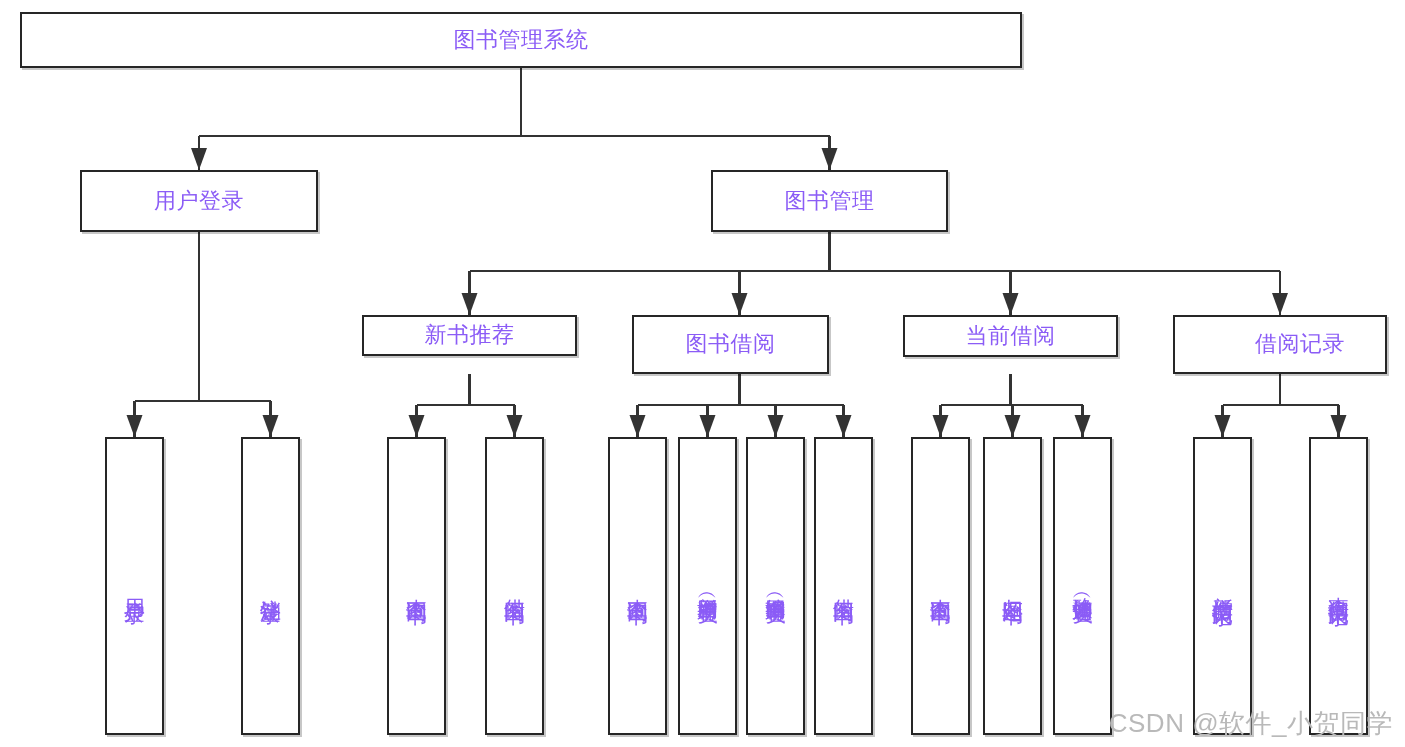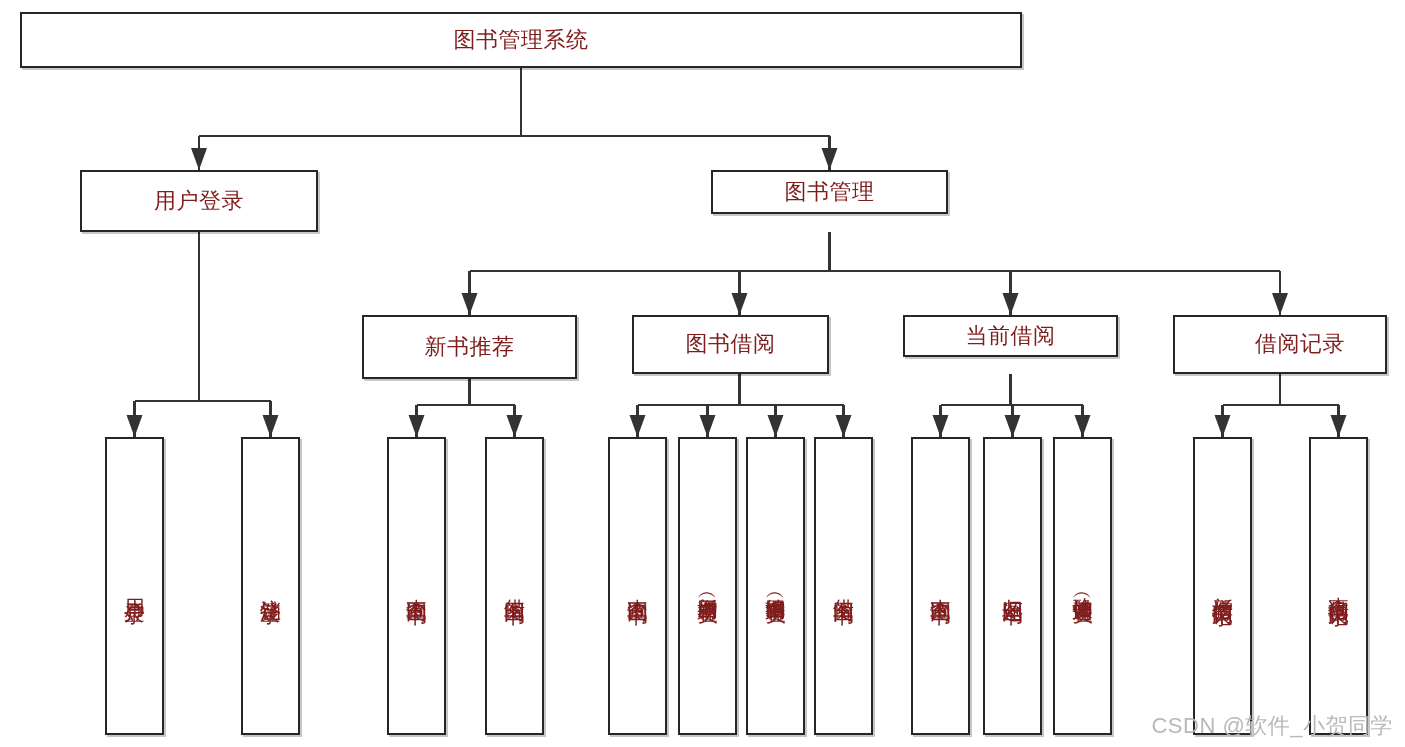--- a/index.html
+++ b/index.html
@@ -29,21 +29,21 @@
     box-sizing: border-box;
     background: #ffffff;
     border: 2px solid #262626;
     box-shadow: 2px 2px 0 rgba(0,0,0,0.22);
     display: flex;
     align-items: center;
     justify-content: center;
     z-index: 2;
   }
   .node-label {
-    color: #7f1d1d;
+    color: #8b5cf6;
     font-size: 21px;
     line-height: 1.28;
     white-space: nowrap;
     letter-spacing: 0.5px;
   }
   .node.vertical {
     align-items: center;
     justify-content: center;
     padding: 6px 0;
   }
@@ -64,21 +64,21 @@
   .node.root .node-label,
   .node.level1 .node-label,
   .node.level2 .node-label {
     font-size: 22px;
   }
   #watermark {
     position: absolute;
     right: 12px;
     bottom: 6px;
     color: #b9b9b9;
-    font-size: 22px;
+    font-size: 26px;
     letter-spacing: 0.5px;
     z-index: 5;
     white-space: nowrap;
     pointer-events: none;
   }
 </style>
 </head>
 <body>
 
 <div id="canvas">
@@ -136,24 +136,24 @@
       <line x1="1338.5" y1="405" x2="1338.5" y2="437" stroke="#333333" stroke-width="2.4" shape-rendering="crispEdges"></line>
       <polygon points="1330.5,415 1346.5,415 1338.5,437" fill="#333333"></polygon>
     </svg>
   <div id="nodes">
       <div class="node  root" style="left: 20px; top: 12px; width: 1002px; height: 56px;">
         <span class="node-label">图书管理系统</span>
       </div>
       <div class="node  level1" style="left: 80px; top: 170px; width: 238px; height: 62px;">
         <span class="node-label">用户登录</span>
       </div>
-      <div class="node  level1" style="left: 711px; top: 170px; width: 237px; height: 44px;">
+      <div class="node  level1" style="left: 711px; top: 170px; width: 237px; height: 62px;">
         <span class="node-label">图书管理</span>
       </div>
-      <div class="node  level2" style="left: 362px; top: 315px; width: 215px; height: 64px;">
+      <div class="node  level2" style="left: 362px; top: 315px; width: 215px; height: 41px;">
         <span class="node-label">新书推荐</span>
       </div>
       <div class="node  level2" style="left: 632px; top: 315px; width: 197px; height: 59px;">
         <span class="node-label">图书借阅</span>
       </div>
       <div class="node  level2" style="left: 903px; top: 315px; width: 215px; height: 42px;">
         <span class="node-label">当前借阅</span>
       </div>
       <div class="node  level2" style="left: 1173px; top: 315px; width: 214px; height: 59px; padding-left: 40px;">
         <span class="node-label">借阅记录</span>

